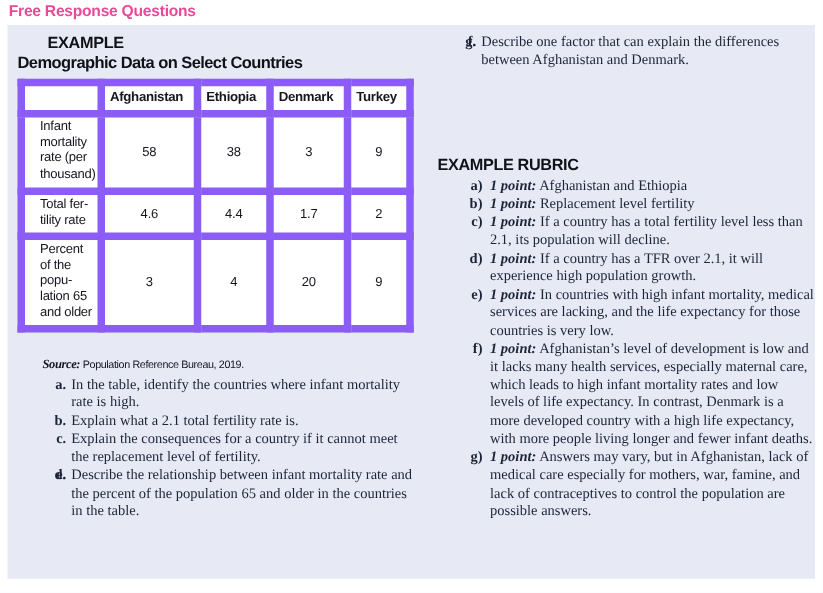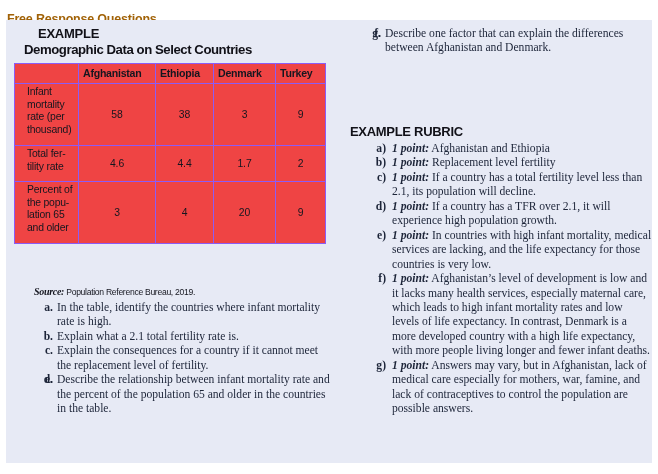--- a/index.html
+++ b/index.html
@@ -18,26 +18,26 @@
     position: relative;
     width: 658px;
     height: 474px;
     background: #ffffff;
   }
 
   
   .section-title {
     position: absolute;
     left: 7px;
-    top: 12px;
+    top: 2px;
     font-family: "Liberation Sans", sans-serif;
     font-weight: bold;
     font-size: 12.5px;
     letter-spacing: -0.2px;
-    color: #a16207;
+    color: #ec4899;
     white-space: nowrap;
   }
 
   
   .panel {
     position: absolute;
     left: 6px;
     top: 20px;
     width: 646px;
     height: 443px;
@@ -66,21 +66,21 @@
     top: 6px;
     font-family: "Liberation Sans", sans-serif;
     font-weight: bold;
     font-size: 13px;
     letter-spacing: -0.25px;
     color: #111118;
     padding-left: 24px;
   }
   .table-title {
     position: absolute;
-    left: 18px;
+    left: 8px;
     top: 22px;
     font-family: "Liberation Sans", sans-serif;
     font-weight: bold;
     font-size: 13.2px;
     letter-spacing: -0.45px;
     color: #111118;
     white-space: nowrap;
   }
 
   
@@ -89,23 +89,23 @@
     left: 8px;
     top: 43px;
     width: 311px;
     border-collapse: collapse;
     font-family: "Liberation Sans", sans-serif;
     font-size: 10.4px;
     color: #15161f;
     table-layout: fixed;
   }
   .data-table td, .data-table th {
-    border: 1px solid #8b5cf6;
+    border: 6px solid #8b5cf6;
     padding: 0;
-    background: #ef4444;
+    background: #ffffff;
   }
   .data-table th {
     font-weight: bold;
     font-size: 10.6px;
     letter-spacing: -0.25px;
     padding: 3px 4px 4px 4px;
     text-align: left;
     vertical-align: middle;
     color: #15161f;
   }

